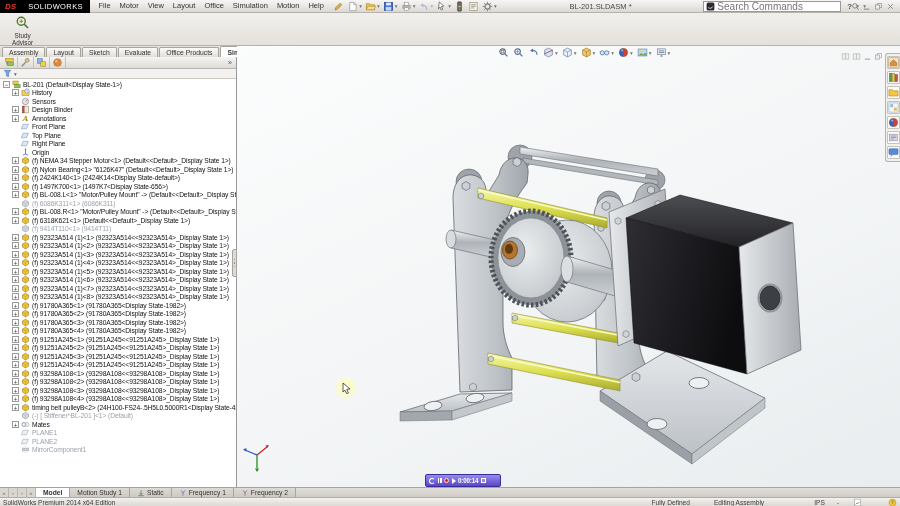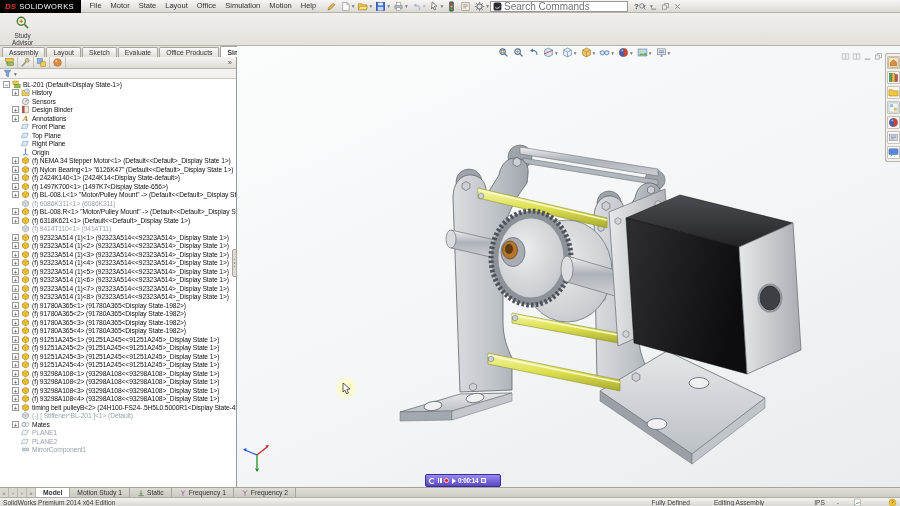--- a/index.html
+++ b/index.html
@@ -2,21 +2,21 @@
 <html><head>
 <meta charset="utf-8">
 <style>
   html,body{margin:0;padding:0;background:#555;}
   *{box-sizing:border-box;}
   #app{width:900px;height:506px;position:relative;overflow:hidden;background:#e8e6e2;
        font-family:"Liberation Sans","DejaVu Sans",sans-serif;-webkit-font-smoothing:antialiased;}
   
   #titlebar{height:13px;display:flex;align-items:center;background:linear-gradient(#f7f6f4,#dcd9d4);
             border-bottom:1px solid #b6b2ac;font-size:7.5px;color:#333;}
-  #logo{background:#000;color:#fff;height:13px;display:flex;align-items:center;padding:0 7px 0 5px;gap:3px;}
+  #logo{background:#000;color:#fff;height:13px;display:flex;align-items:center;padding:0 7px 0 5px;gap:12px;}
   #logo-ds{color:#e03a2a;font-weight:bold;font-style:italic;font-size:8px;}
   #logo-sw{font-weight:normal;letter-spacing:.4px;font-size:7.5px;}
   #menubar{display:flex;align-items:center;margin-left:4px;}
   .menu-item{padding:0 4.5px;line-height:12px;cursor:default;}
   #qat{display:flex;align-items:center;margin-left:4px;gap:1px;}
   .tbtn{display:flex;align-items:center;padding:0 1px;}
   .caret{font-size:5.5px;color:#777;margin-left:1px;}
   .svgi{display:inline-flex;align-items:center;justify-content:center;line-height:0;}
   #doctitle{flex:1;text-align:center;color:#4a4a4a;white-space:nowrap;overflow:hidden;}
   #searchbox{display:flex;align-items:center;background:#fff;border:1px solid #9a9a9a;height:11px;
@@ -102,21 +102,21 @@
 <div id="app">
 
   <div id="titlebar">
     <div id="logo">
       <span id="logo-ds">DS</span>
         <span id="logo-sw">SOLIDWORKS</span>
     </div>
     <nav id="menubar">
         <span class="menu-item">File</span>
         <span class="menu-item">Motor</span>
-        <span class="menu-item">State</span>
+        <span class="menu-item">View</span>
         <span class="menu-item">Layout</span>
         <span class="menu-item">Office</span>
         <span class="menu-item">Simulation</span>
         <span class="menu-item">Motion</span>
         <span class="menu-item">Help</span>
       </nav>
     <div id="qat">
         <span class="tbtn">
           <span class="svgi">
             <svg width="11" height="11" viewBox="0 0 12 12">
@@ -200,20 +200,21 @@
         <span class="tbtn">
           <span class="svgi">
             <svg width="11" height="11" viewBox="0 0 12 12">
               <circle cx="6" cy="6" r="2.8" fill="none" stroke="#767b82" stroke-width="1.3"></circle>
               <path d="M6 .8v2M6 9.2v2M.8 6h2M9.2 6h2M2.3 2.3l1.4 1.4M8.3 8.3l1.4 1.4M9.7 2.3L8.3 3.7M3.7 8.3L2.3 9.7" stroke="#767b82" stroke-width="0.9"></path>
             </svg>
           </span>
           <span class="caret">▾</span>
         </span>
       </div>
+    <div id="doctitle">BL-201.SLDASM *</div>
     <div id="searchbox">
       <span class="svgi" id="sw-search-mark">
           <span class="svgi">
             <svg width="9" height="9" viewBox="0 0 12 12">
               <rect x="0.8" y="0.8" width="10.4" height="10.4" rx="2" fill="#2b2b30"></rect>
               <path d="M3 7.5c2 1.5 5 1 6-1.5" stroke="#e8e8e8" stroke-width="1.2" fill="none"></path>
             </svg>
           </span>
         </span>
       <input id="search-input" placeholder="Search Commands" style="">

